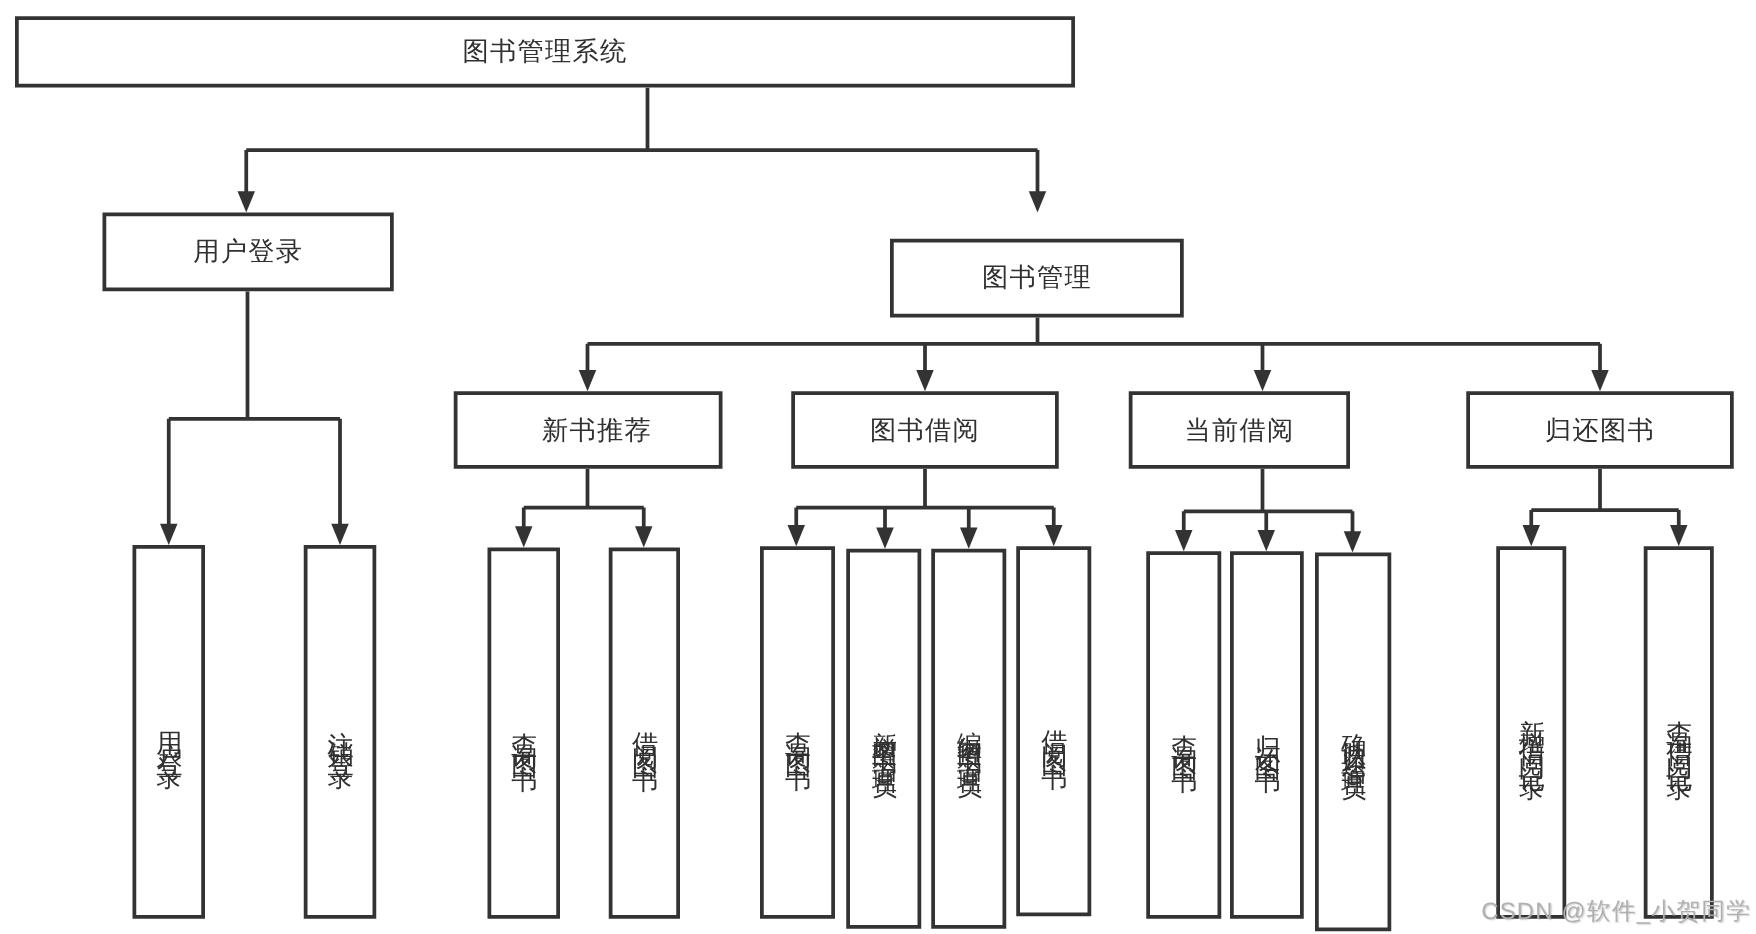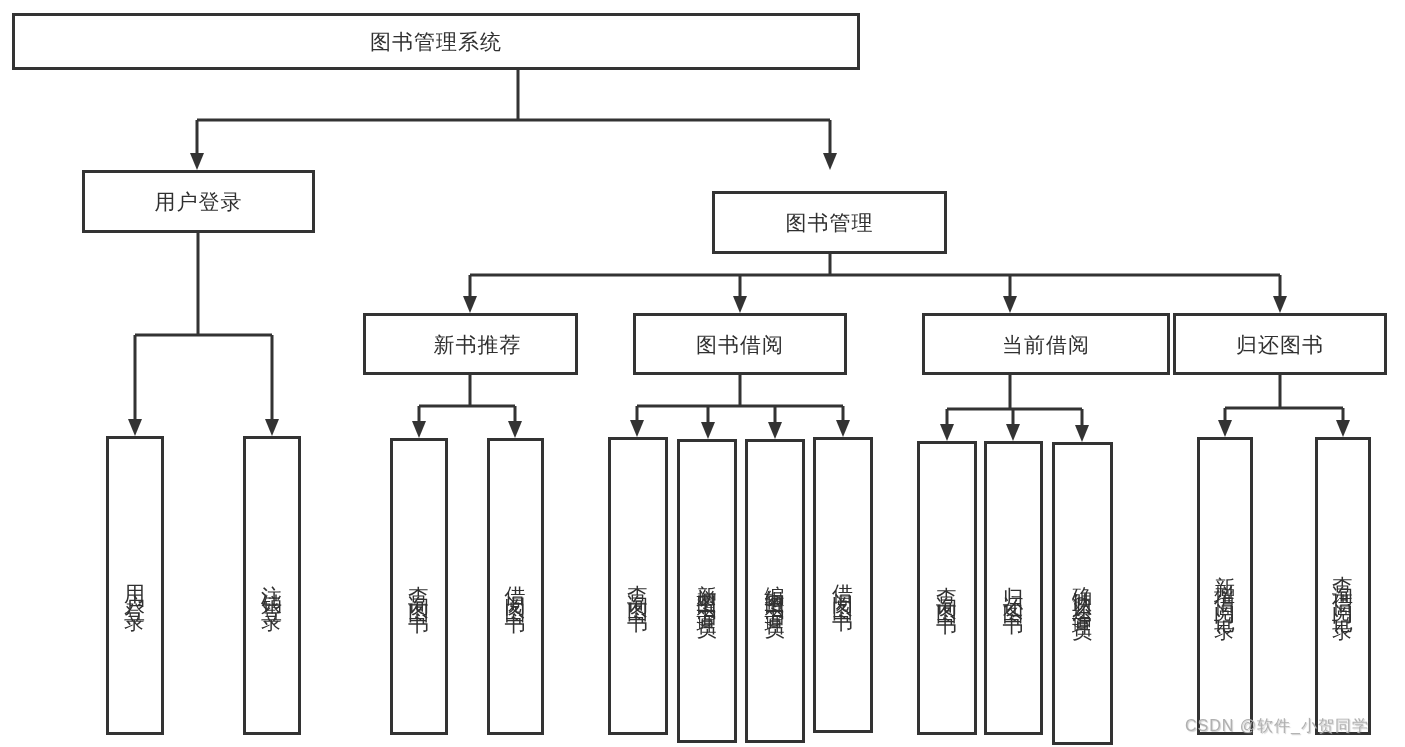--- a/index.html
+++ b/index.html
@@ -41,21 +41,21 @@
     letter-spacing: 9px;
     font-size: 21px;
   }
   .vnode.tight {
     letter-spacing: 5px;
     font-size: 20px;
   }
   .watermark {
     position: absolute;
     color: #b0b0b0;
-    font-size: 16px;
+    font-size: 19px;
     letter-spacing: 1px;
     white-space: nowrap;
     text-shadow: 1px 1px 1px rgba(120,120,120,0.35);
   }
 </style>
 </head>
 <body>
 
 <div id="canvas">
 
@@ -99,21 +99,21 @@
     </g>
   </svg>
 
   <div class="node" style="left:12px; top:13px; width:848px; height:57px;">图书管理系统</div>
 
   <div class="node" style="left:82px; top:170px; width:233px; height:63px;">用户登录</div>
   <div class="node" style="left:712px; top:170px; width:235px; height:63px;margin-top:21px;">图书管理</div>
 
   <div class="node" style="left:363px; top:313px; width:215px; height:62px;padding-left:14px;">新书推荐</div>
   <div class="node" style="left:633px; top:313px; width:214px; height:62px;text-align:right;">图书借阅</div>
-  <div class="node" style="left:922px; top:313px; width:248px; height:62px;">当前借阅</div>
+  <div class="node" style="left:903px; top:313px; width:177px; height:62px;">当前借阅</div>
   <div class="node" style="left:1173px; top:313px; width:214px; height:62px;">归还图书</div>
 
   <div class="node vnode" style="left:106px; top:436px; width:58px; height:299px;">用户登录</div>
   <div class="node vnode" style="left:243px; top:436px; width:58px; height:299px;">注销登录</div>
 
   <div class="node vnode" style="left:390px; top:438px; width:58px; height:297px;">查询图书</div>
   <div class="node vnode" style="left:487px; top:438px; width:57px; height:297px;">借阅图书</div>
 
   <div class="node vnode" style="left:608px; top:437px; width:60px; height:298px;">查询图书</div>
   <div class="node vnode tight" style="left:677px; top:439px; width:60px; height:304px;">新增图书（管理员）</div>

